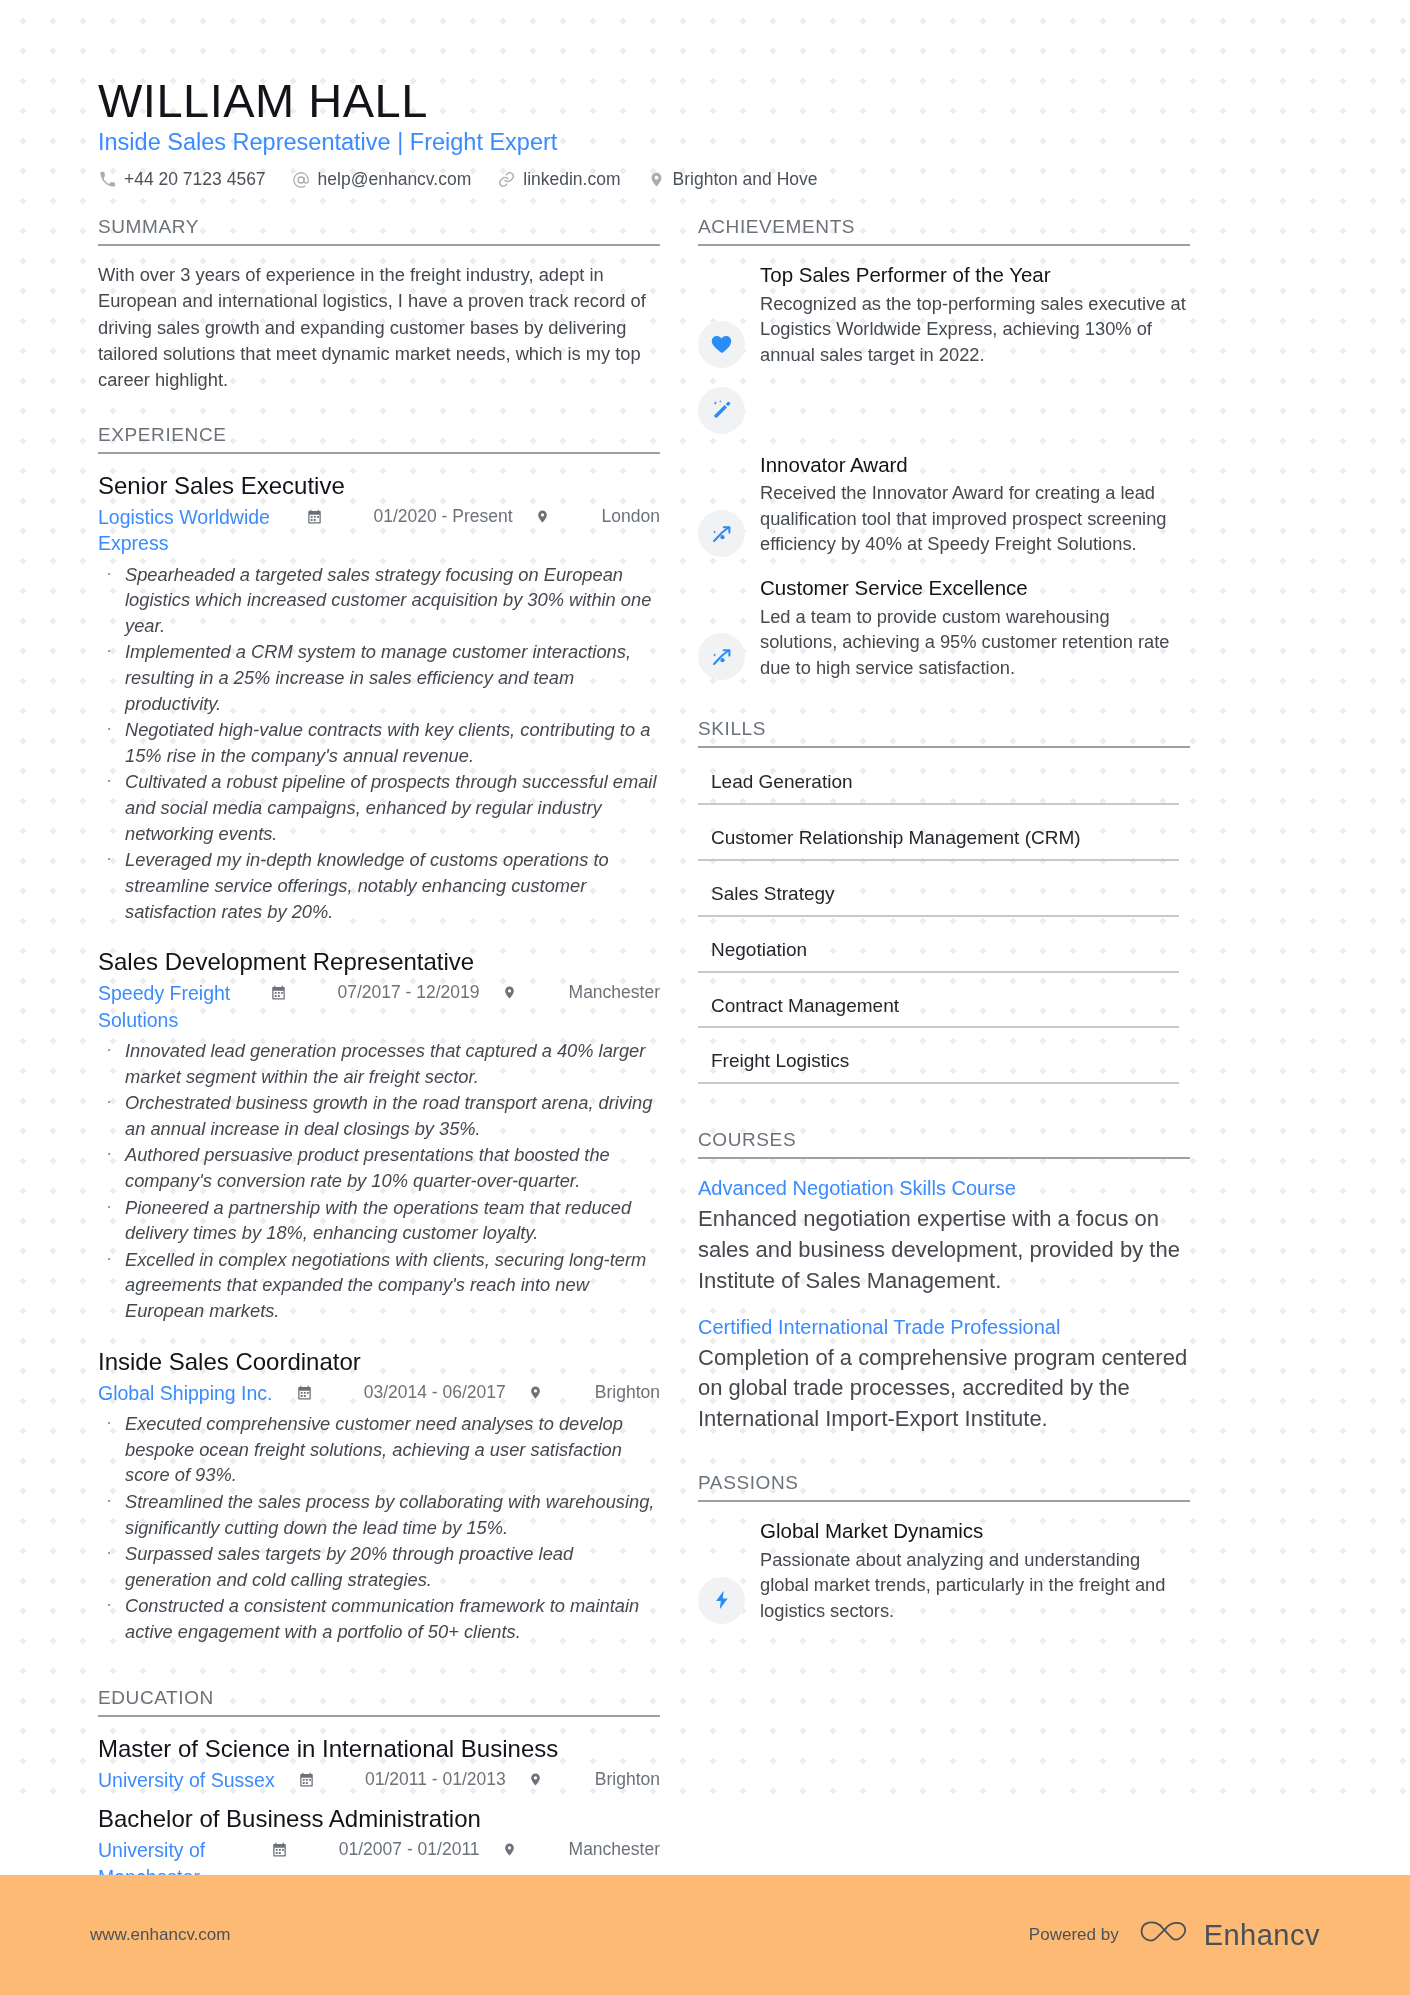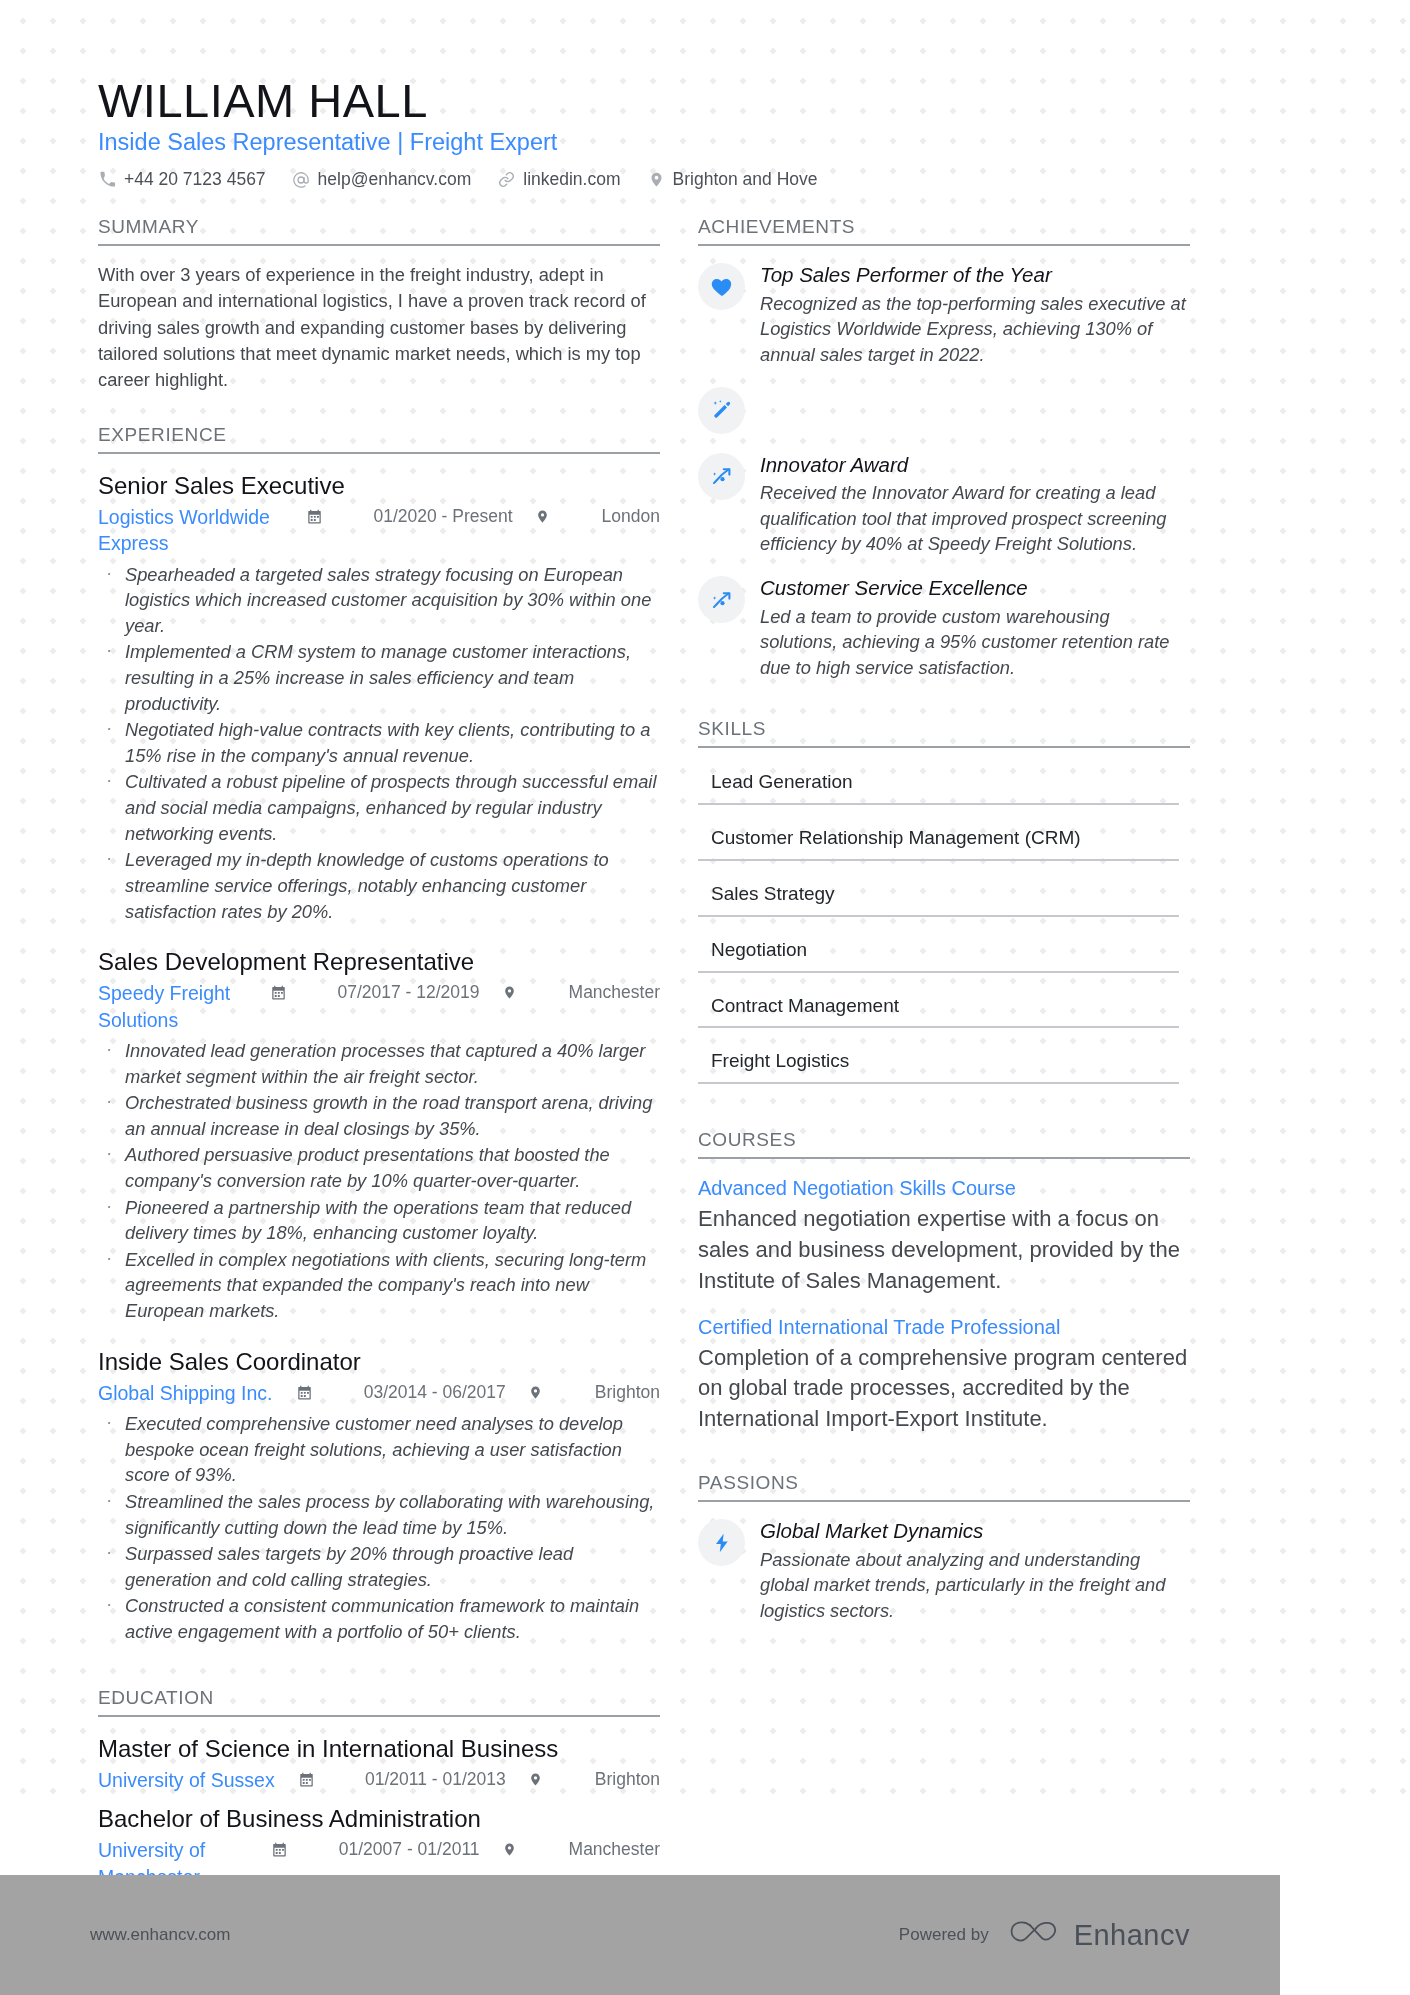--- a/index.html
+++ b/index.html
@@ -180,23 +180,22 @@
     top: -2px;
     color: #8b9097;
     font-size: 19px;
   }
   .entry-block { margin-bottom: 22px; }
   .edu-block { margin-bottom: 10px; }
 
   
   .ach {
     display: flex;
-    align-items: flex-start;
+    align-items: flex-end;
     margin-bottom: 18px;
-    font-style: italic;
   }
   .ach-icon {
     flex: 0 0 auto;
     width: 47px;
     height: 47px;
     border-radius: 50%;
     background: #f1f2f3;
     display: flex;
     align-items: center;
     justify-content: center;
@@ -249,28 +248,28 @@
   }
 
   .sec-gap { height: 30px; }
   .sec-gap-sm { height: 20px; }
 
   
   .footer {
     position: absolute;
     left: 0;
     bottom: 0;
-    width: 1280px;
+    width: 1410px;
     height: 120px;
     display: flex;
     align-items: center;
     justify-content: space-between;
     padding: 0 90px;
     box-sizing: border-box;
-    background: #a3a3a3;
+    background: #fdba74;
     z-index: 3;
   }
   .footer-left {
     font-size: 17px;
     color: #4b5158;
   }
   .footer-right {
     display: flex;
     align-items: center;
   }

